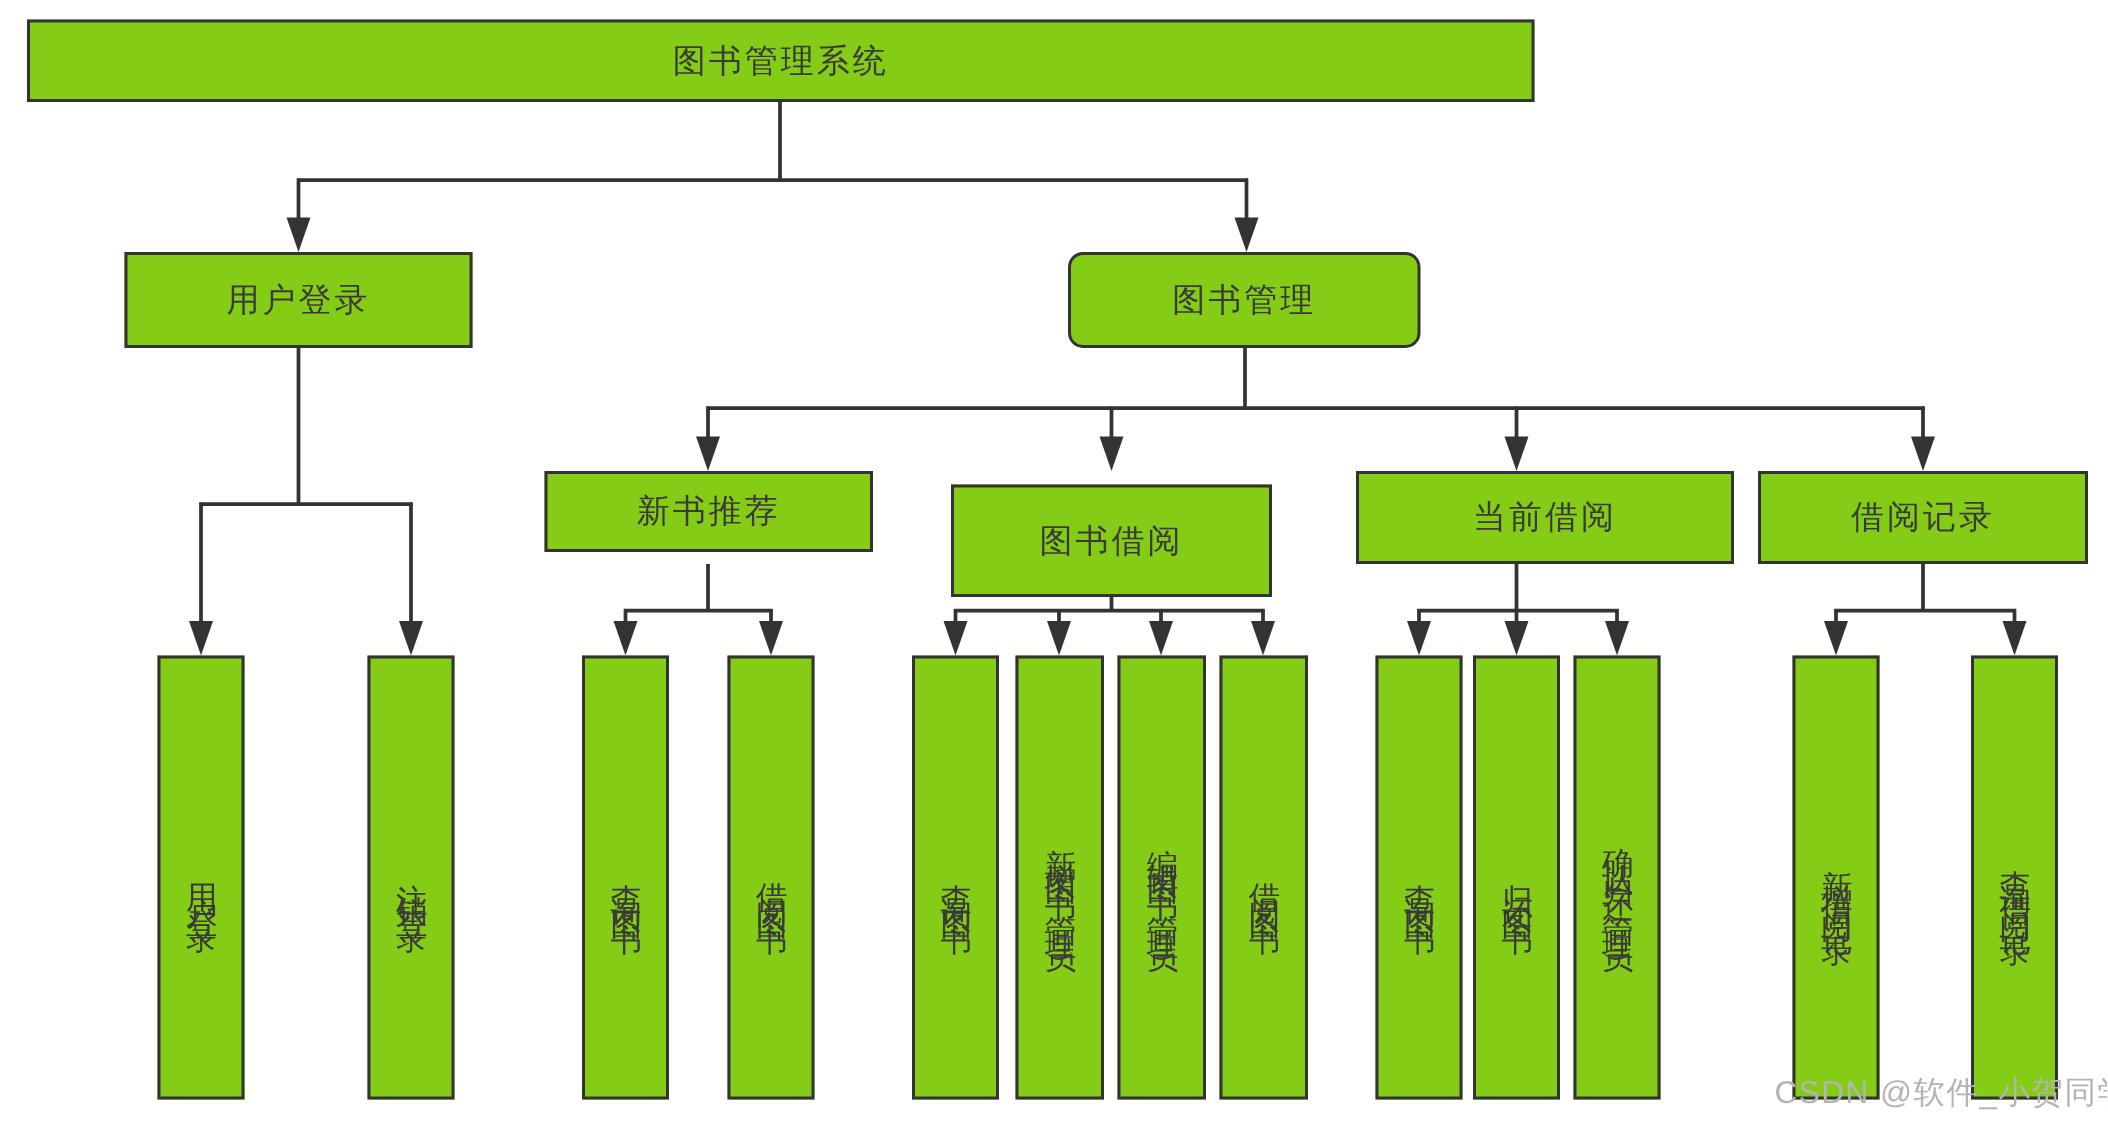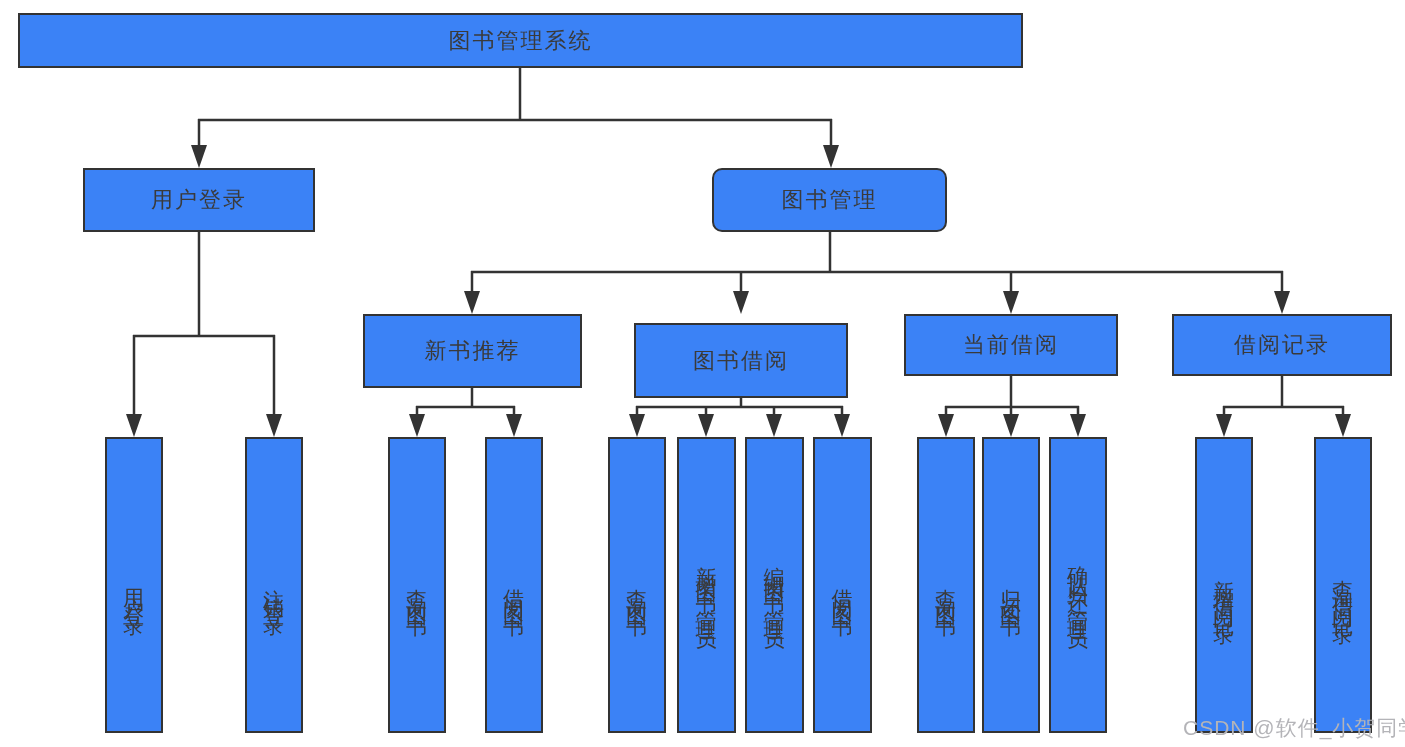--- a/index.html
+++ b/index.html
@@ -3,21 +3,21 @@
 <meta charset="utf-8">
 <style>
   html,body{margin:0;padding:0;background:#ffffff;}
   .canvas{
     position:relative;width:1405px;height:747px;background:#ffffff;
     font-family:"Liberation Sans", sans-serif;overflow:hidden;
   }
   .wires{position:absolute;left:0;top:0;width:1405px;height:747px;}
   .node{
     position:absolute;box-sizing:border-box;border:2.5px solid #333333;
-    background:#3b82f6;display:flex;align-items:center;justify-content:center;
+    background:#84cc16;display:flex;align-items:center;justify-content:center;
     color:#3a3a3a;
   }
   .h{font-size:22px;letter-spacing:2px;white-space:nowrap;}
   .v{font-size:21px;}
   .v .vtxt{
     writing-mode:vertical-rl;text-orientation:mixed;
     letter-spacing:9px;line-height:1;padding-top:9px;
   }
   .watermark{
     position:absolute;left:1183px;top:714px;font-size:21px;
@@ -101,27 +101,27 @@
     <span>图书管理系统</span>
   </div>
 
   <div class="node h" style="left:83px;top:168px;width:232px;height:64px;">
     <span>用户登录</span>
   </div>
   <div class="node h" style="left:712px;top:168px;width:235px;height:64px;border-radius:10px;">
     <span>图书管理</span>
   </div>
 
-  <div class="node h" style="left:363px;top:314px;width:219px;height:74px;">
+  <div class="node h" style="left:363px;top:314px;width:219px;height:54px;">
     <span>新书推荐</span>
   </div>
   <div class="node h" style="left:634px;top:323px;width:214px;height:75px;">
     <span>图书借阅</span>
   </div>
-  <div class="node h" style="left:904px;top:314px;width:214px;height:62px;">
+  <div class="node h" style="left:904px;top:314px;width:252px;height:62px;">
     <span>当前借阅</span>
   </div>
   <div class="node h" style="left:1172px;top:314px;width:220px;height:62px;">
     <span>借阅记录</span>
   </div>
 
   <div class="node v" style="left:105px;top:437px;width:58px;height:296px;">
     <span class="vtxt">用户登录</span>
   </div>
   <div class="node v" style="left:245px;top:437px;width:58px;height:296px;">

